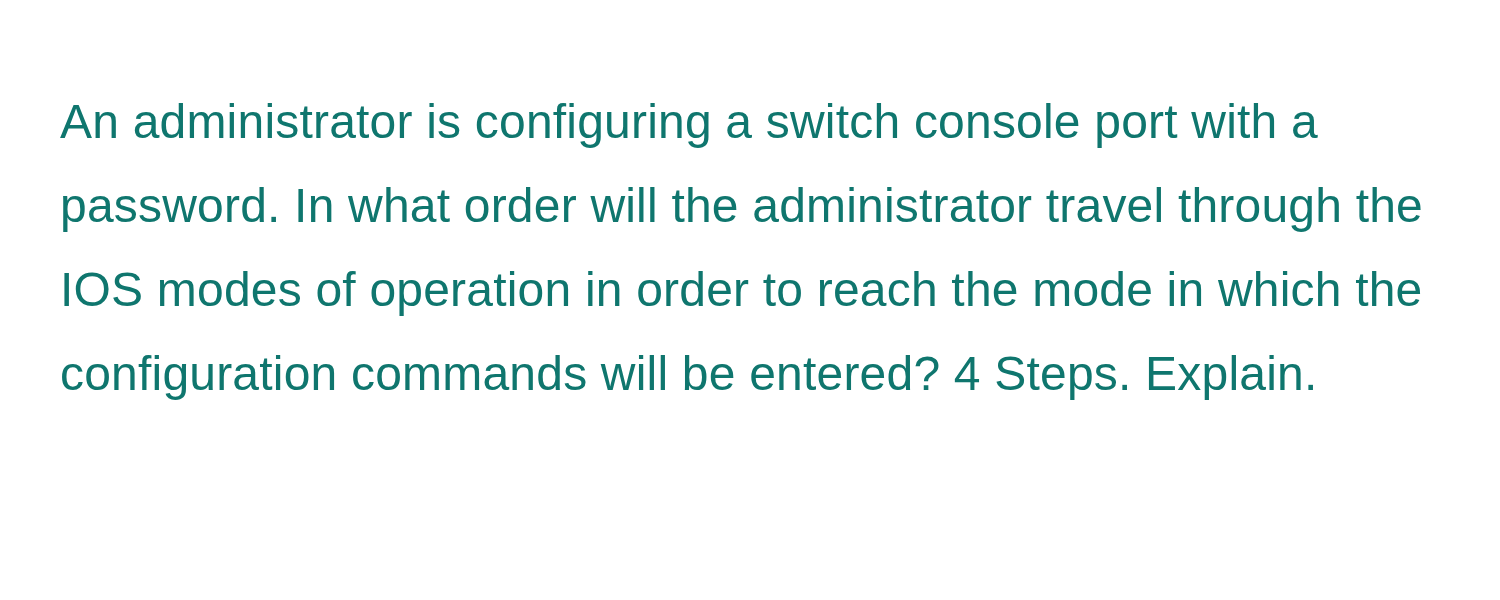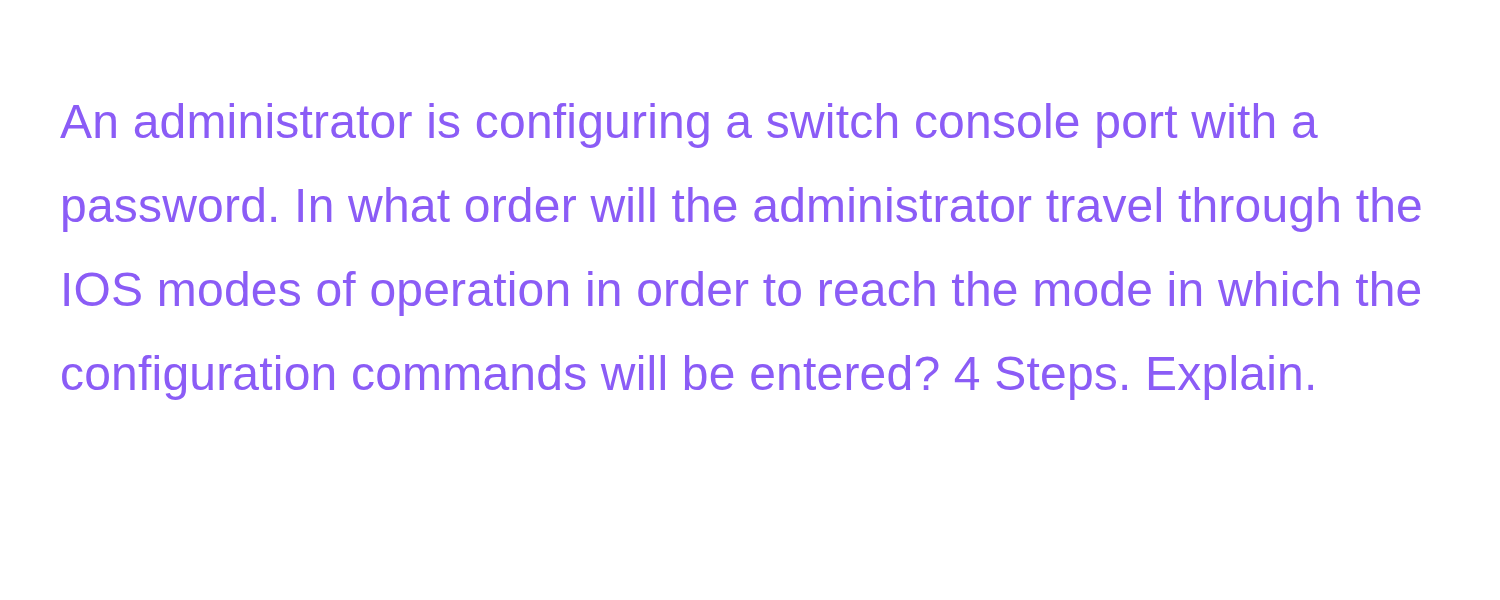--- a/index.html
+++ b/index.html
@@ -12,21 +12,21 @@
       height: 600px;
       background: #ffffff;
       font-family: -apple-system, BlinkMacSystemFont, "Segoe UI", Helvetica, Arial, sans-serif;
       padding: 80px 60px;
       display: flex;
       align-items: flex-start;
     }
     .question-text {
       font-size: 48px;
       line-height: 1.75;
-      color: #8b5cf6;
+      color: #0f766e;
       font-weight: 400;
       letter-spacing: 0.2px;
     }
   </style>
 </head>
 <body>
 
 <p class="question-text">An administrator is configuring a switch console port with a password. In what order will the administrator travel through the IOS modes of operation in order to reach the mode in which the configuration commands will be entered? 4 Steps. Explain.</p>
 
 </body></html>

